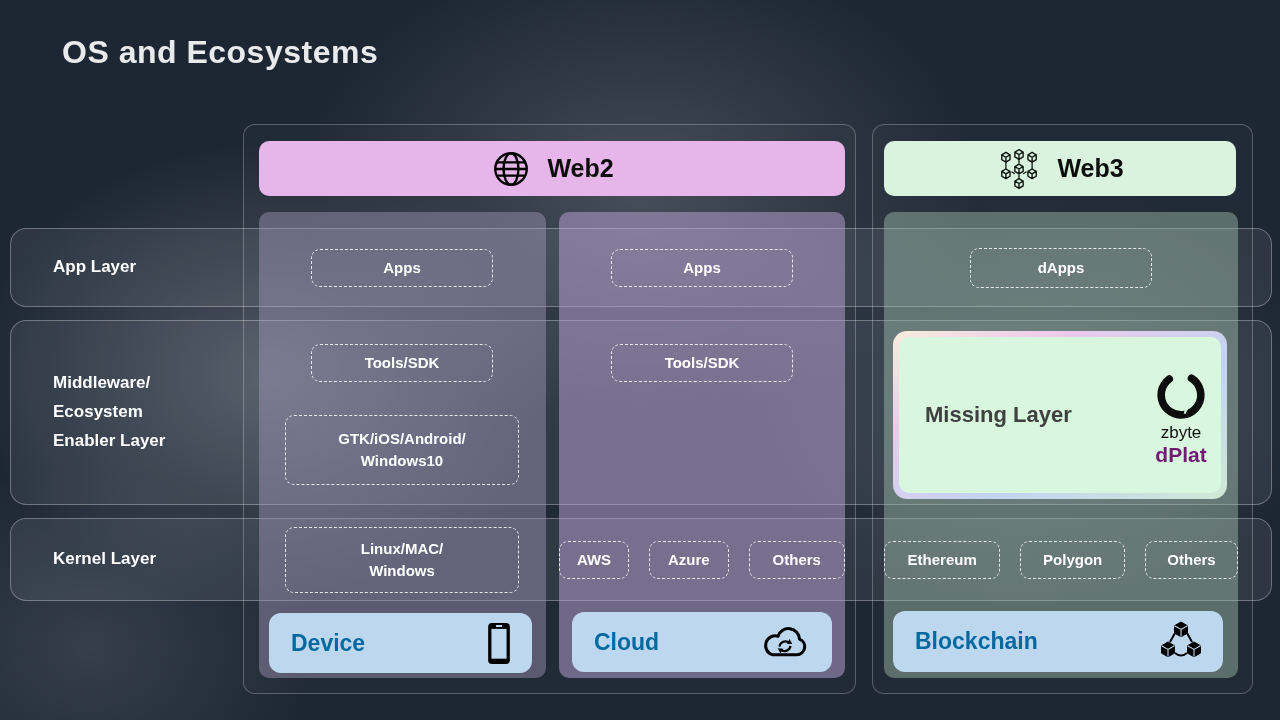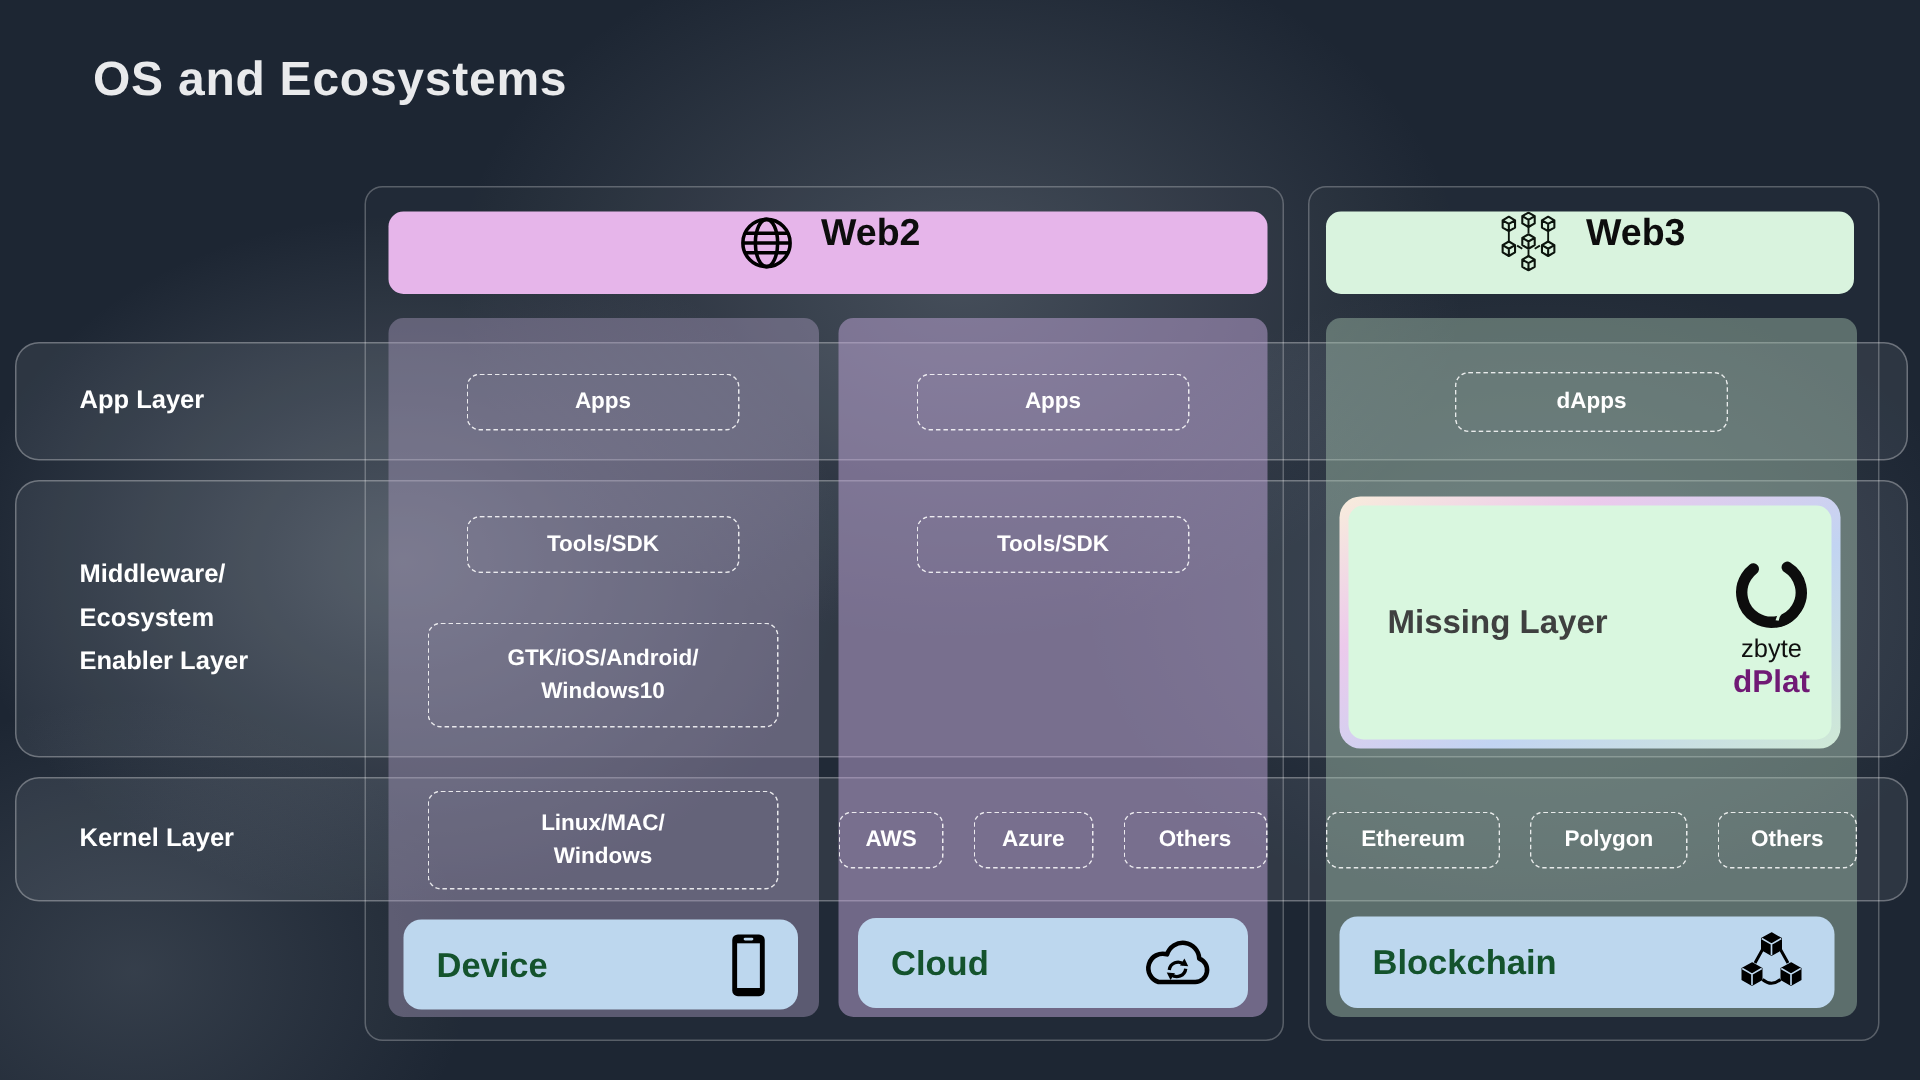--- a/index.html
+++ b/index.html
@@ -38,21 +38,21 @@
   .group {
     position:absolute; top:124px; height:570px; z-index:2;
     border:1px solid rgba(255,255,255,0.25); border-radius:12px;
     background:rgba(255,255,255,0.02); box-sizing:border-box;
   }
   .group-web2 { left:243px; width:613px; }
   .group-web3 { left:872px; width:381px; }
 
   .banner {
     position:absolute; top:141px; height:55px; z-index:4;
-    border-radius:10px; display:flex; justify-content:center;
+    border-radius:10px; display:flex; align-items:center; justify-content:center;
     gap:15px; font-weight:bold; font-size:25px; color:#0d0d0d;
   }
   .banner-web2 { left:259px; width:586px; background:#e6b5ea; }
   .banner-web3 { left:884px; width:352px; background:#d9f3de; }
 
   
   .col { position:absolute; top:212px; height:466px; z-index:3; border-radius:10px; }
   .col-device { left:259px; width:287px; background:rgba(172,158,192,0.42); }
   .col-cloud  { left:559px; width:286px; background:rgba(192,166,216,0.50); }
   .col-chain  { left:884px; width:354px; background:rgba(163,192,172,0.45); }
@@ -68,21 +68,21 @@
     position:absolute; display:flex; justify-content:space-between; gap:20px;
     left:0; right:0;
   }
   .chip {
     position:static; height:38px;
   }
   .footer {
     position:absolute; background:#bdd7ee; border-radius:12px;
     display:flex; align-items:center; justify-content:space-between;
     box-sizing:border-box; padding:0 20px 0 22px;
-    color:#14532d; font-weight:bold; font-size:23px;
+    color:#0369a1; font-weight:bold; font-size:23px;
   }
   
   .missing-outer {
     position:absolute; left:9px; top:119px; width:334px; height:168px;
     border-radius:14px; box-sizing:border-box; padding:6px;
     background:linear-gradient(150deg,#f8eddc 0%, #eccaec 28%, #c2d4f2 62%, #cfe9d6 100%);
   }
   .missing-inner {
     width:100%; height:100%; background:#d9f7df; border-radius:10px;
     box-sizing:border-box; display:flex; align-items:center;

